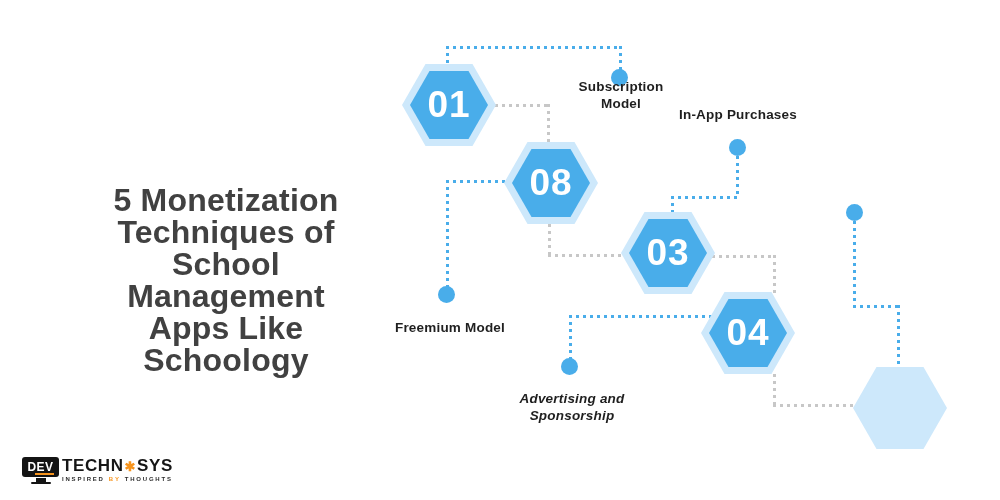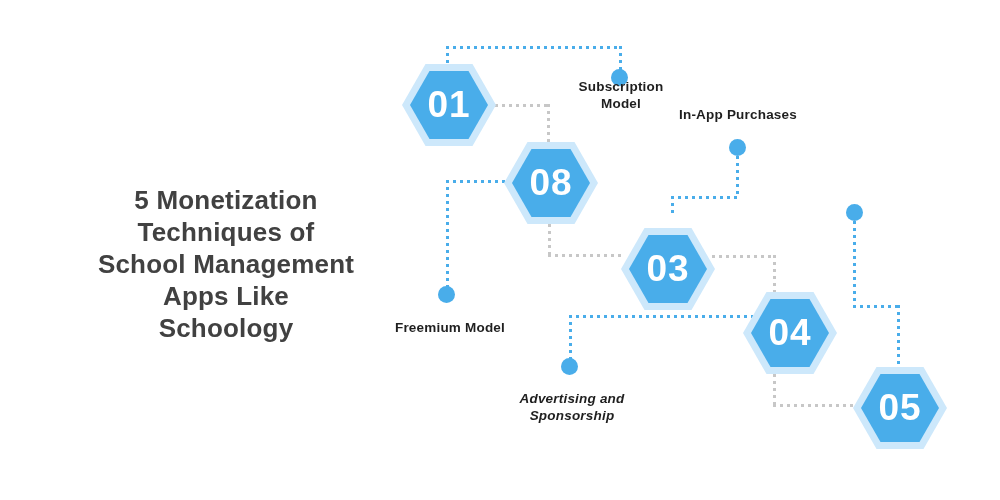--- a/index.html
+++ b/index.html
@@ -4,41 +4,41 @@
 <style>
   html,body { margin:0; padding:0; background:#ffffff; }
   .canvas {
     position:relative; width:1000px; height:500px; background:#ffffff;
     font-family:"Liberation Sans", sans-serif; overflow:hidden;
   }
 
   
   .title {
     position:absolute; left:96px; top:184px; width:260px;
-    text-align:center; font-size:26px; line-height:32px;
+    text-align:center; font-size:32px; line-height:32px;
     font-weight:600; color:#414141; letter-spacing:0.2px;
   }
 
   
   .hex { position:absolute; width:94px; height:82px; }
   .hex-outer {
     position:absolute; inset:0; background:#CDE8FB;
     clip-path:polygon(25% 0,75% 0,100% 50%,75% 100%,25% 100%,0 50%);
   }
   .hex-inner {
     position:absolute; left:8px; top:7px; width:78px; height:68px; background:#49ADEA;
     clip-path:polygon(25% 0,75% 0,100% 50%,75% 100%,25% 100%,0 50%);
     display:flex; align-items:center; justify-content:center;
   }
   .hex-number { color:#ffffff; font-size:37px; font-weight:bold; letter-spacing:1px; }
 
   .hex1 { left:402px; top:64px; }
   .hex2 { left:504px; top:142px; }
-  .hex3 { left:621px; top:228px;text-align:center; }
-  .hex4 { left:743px; top:292px; }
+  .hex3 { left:621px; top:212px;text-align:center; }
+  .hex4 { left:701px; top:292px; }
   .hex5 { left:853px; top:367px; }
 
   
   .hline { position:absolute; height:3px; }
   .vline { position:absolute; width:3px; }
   .hline.blue { background-image:repeating-linear-gradient(90deg,#49ADEA 0 3px,transparent 3px 7px); }
   .vline.blue { background-image:repeating-linear-gradient(180deg,#49ADEA 0 3px,transparent 3px 7px); }
   .hline.gray { background-image:repeating-linear-gradient(90deg,#C7C7C7 0 3px,transparent 3px 7px); }
   .vline.gray { background-image:repeating-linear-gradient(180deg,#C7C7C7 0 3px,transparent 3px 7px); }
 
@@ -132,24 +132,41 @@
     </div>
   </div>
   <div class="hex hex4">
     <div class="hex-outer"></div>
     <div class="hex-inner">
       <span class="hex-number">04</span>
     </div>
   </div>
   <div class="hex hex5">
     <div class="hex-outer"></div>
-    <div class="hex-inner">
-      <span class="hex-number">05</span>
-    </div>
   </div>
 
   <div class="step-label lbl1">Subscription Model</div>
   <div class="step-label lbl3">In-App Purchases</div>
   <div class="step-label lbl2">Freemium Model</div>
   <div class="step-label lbl4">Advertising and Sponsorship</div>
 
+  <div class="logo">
+    <div class="monitor">
+      <span class="monitor-text">DEV</span>
+      <span class="monitor-accent"></span>
+      <span class="stand"></span>
+      <span class="stand-base"></span>
+    </div>
+    <div class="logo-right">
+      <div class="logo-name">
+        <span>TECHN</span>
+        <span class="gear">✱</span>
+        <span>SYS</span>
+      </div>
+      <div class="tagline">
+        <span>INSPIRED</span>
+        <span class="tagline-by">BY</span>
+        <span>THOUGHTS</span>
+      </div>
+    </div>
+  </div>
 
 </div>
 
 </body></html>

